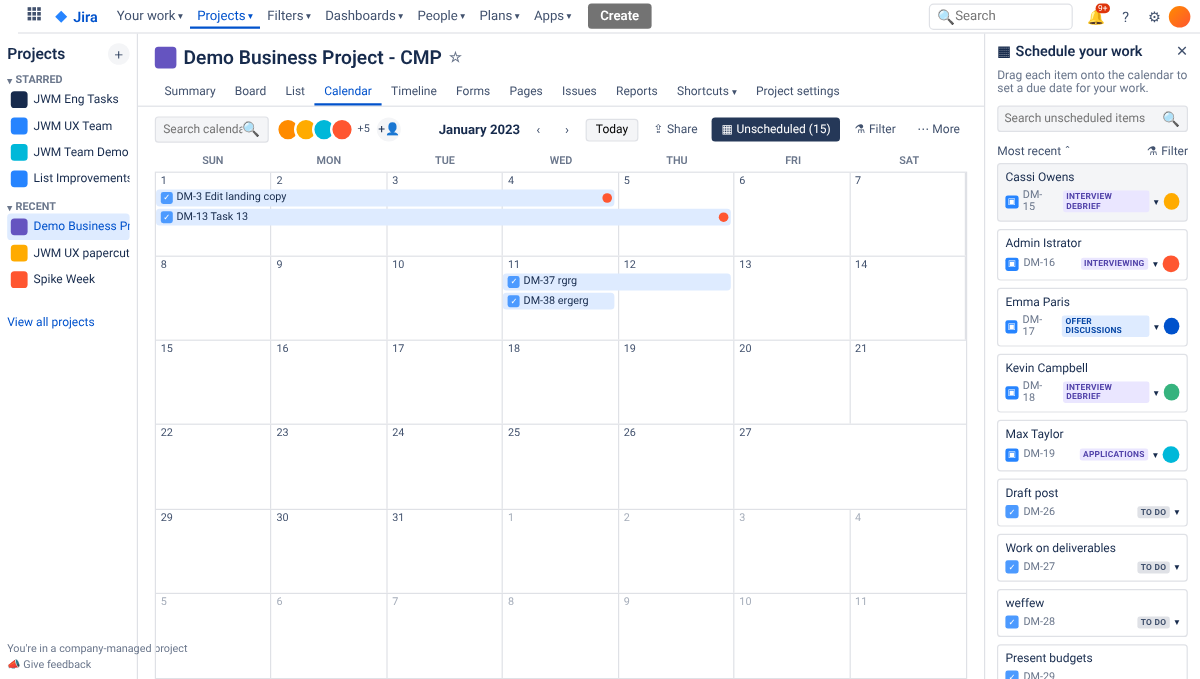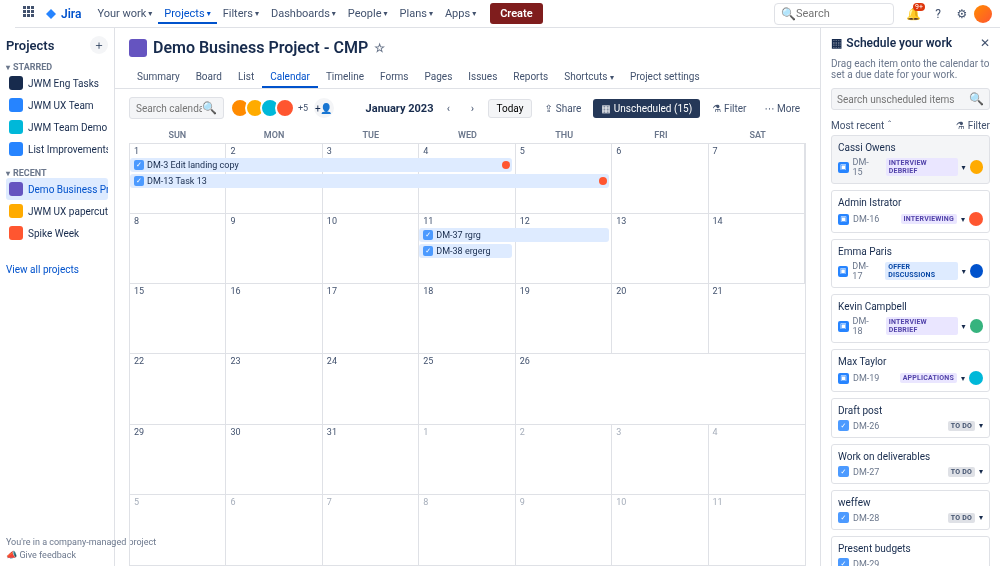--- a/index.html
+++ b/index.html
@@ -7,21 +7,21 @@
 
 
 .topnav { height: 28px; display: flex; align-items: center; padding: 0 8px; border-bottom: 1px solid #DFE1E6; margin-left: 15px; }
 .topnav .app-switch { width: 16px; height: 16px; display: grid; grid-template-columns: repeat(3,3px); grid-template-rows: repeat(3,3px); gap: 1px; margin-right: 6px; cursor: pointer; }
 .topnav .app-switch span { background: #42526E; }
 .jira-logo { display: flex; align-items: center; gap: 4px; font-weight: 600; color: #0052CC; margin-right: 10px; font-size: 12px; }
 .jira-logo svg { width: 12px; height: 12px; }
 .nav-item { padding: 4px 6px; color: #42526E; font-size: 11px; cursor: pointer; display: flex; align-items: center; gap: 2px; }
 .nav-item.active { color: #0052CC; box-shadow: inset 0 -2px 0 #0052CC; }
 .chev { font-size: 8px; }
-.create-btn { background: #7f1d1d; color: #fff; border: none; padding: 4px 10px; border-radius: 3px; font-size: 11px; font-weight: 600; margin-left: 8px; cursor: pointer; }
+.create-btn { background: #737373; color: #fff; border: none; padding: 4px 10px; border-radius: 3px; font-size: 11px; font-weight: 600; margin-left: 8px; cursor: pointer; }
 .spacer { flex: 1; }
 .search-box { display: flex; align-items: center; border: 1px solid #DFE1E6; border-radius: 4px; padding: 3px 6px; width: 120px; margin-right: 8px; }
 .search-box input { border: none; outline: none; font-size: 11px; width: 100%; }
 .topicon { width: 18px; height: 18px; margin: 0 3px; border-radius: 50%; display: flex; align-items: center; justify-content: center; cursor: pointer; position: relative; font-size: 12px; color: #42526E; }
 .bell-badge { position: absolute; top: -2px; right: -2px; background: #DE350B; color: #fff; font-size: 7px; padding: 0 2px; border-radius: 6px; }
 .avatar-top { width: 18px; height: 18px; border-radius: 50%; background: linear-gradient(135deg,#FF8B00,#FF5630); cursor: pointer; }
 
 
 .layout { display: flex; height: calc(100% - 28px); }
 .sidebar { width: 115px; border-right: 1px solid #DFE1E6; padding: 8px 6px; overflow: hidden; }
@@ -310,20 +310,21 @@
             <div class="cal-cell">19</div>
             <div class="cal-cell">20</div>
             <div class="cal-cell">21</div>
           </div>
           <div class="cal-row">
             <div class="cal-cell">22</div>
             <div class="cal-cell">23</div>
             <div class="cal-cell">24</div>
             <div class="cal-cell">25</div>
             <div class="cal-cell">26</div>
+            <div class="cal-cell">27</div>
           </div>
           <div class="cal-row">
             <div class="cal-cell">29</div>
             <div class="cal-cell">30</div>
             <div class="cal-cell">31</div>
             <div class="cal-cell outside">1</div>
             <div class="cal-cell outside">2</div>
             <div class="cal-cell outside">3</div>
             <div class="cal-cell outside">4</div>
           </div>

